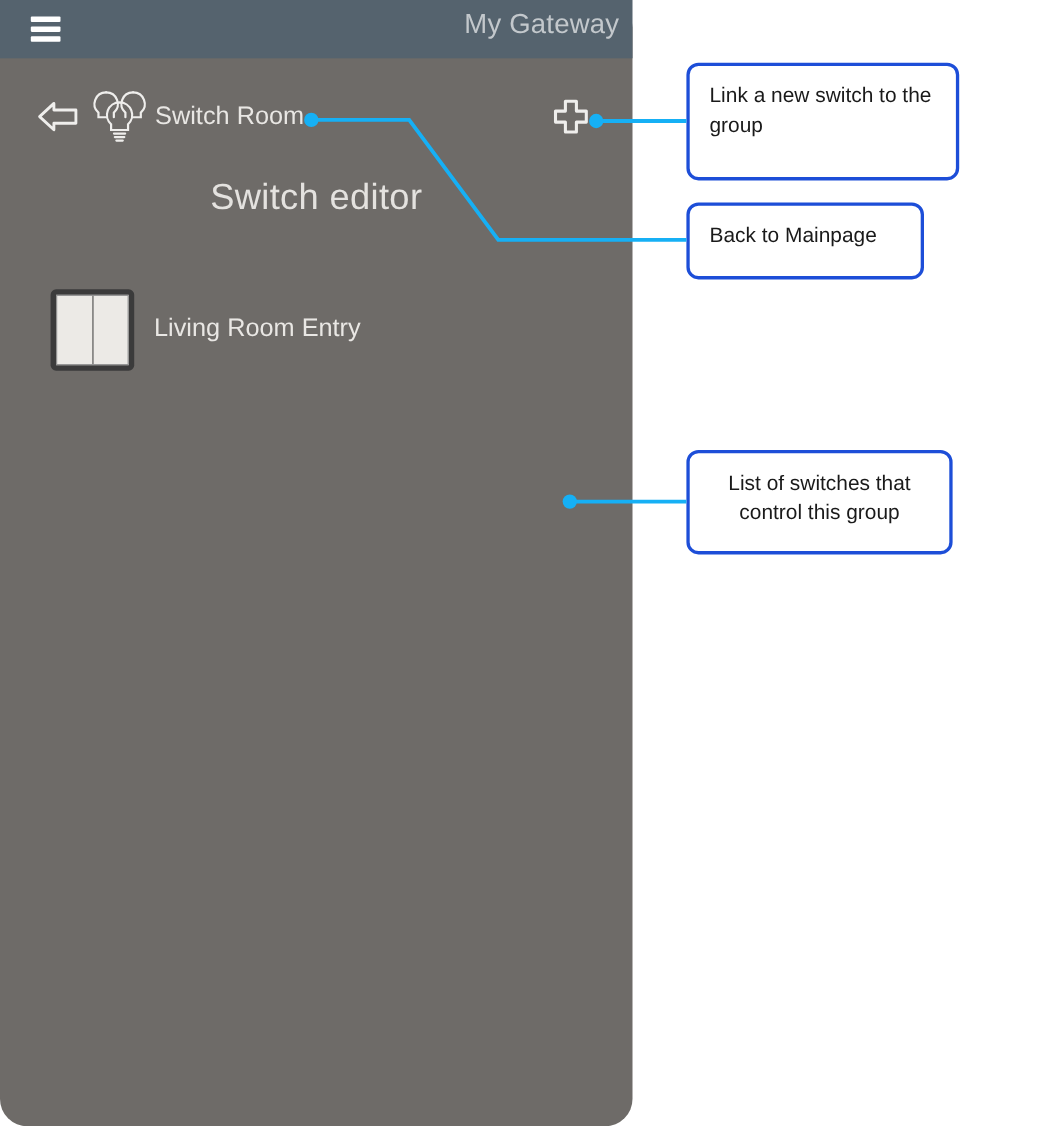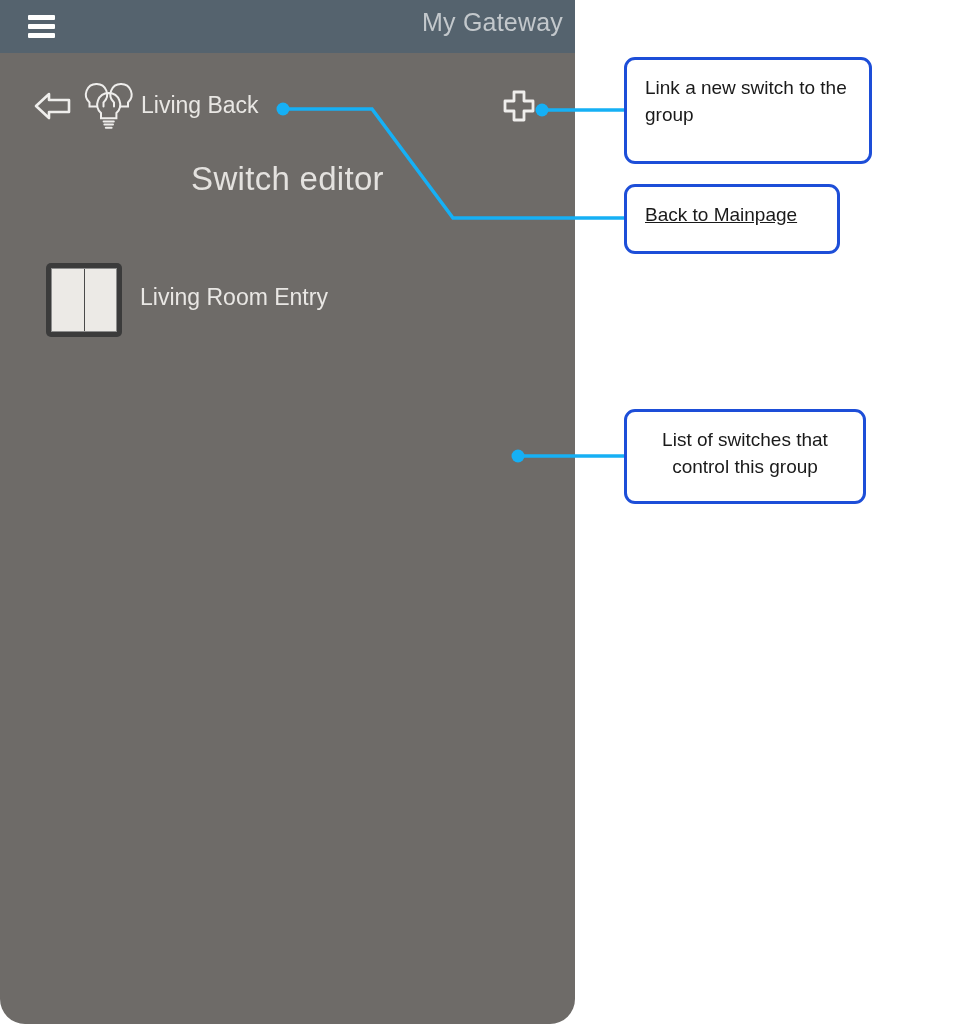--- a/index.html
+++ b/index.html
@@ -172,21 +172,21 @@
     background: #ffffff;
     border: 3px solid #1d4ed8;
     border-radius: 11px;
     box-sizing: border-box;
     color: #1a1a1a;
     font-size: 19px;
     line-height: 27px;
     padding: 14px 18px;
   }
   #callout-add      { left: 624px; top:  57px; width: 248px; height: 107px; }
-  #callout-back     { left: 624px; top: 184px; width: 216px; height:  70px; text-decoration: underline; }
+  #callout-back     { left: 624px; top: 184px; width: 216px; height:  70px; }
   #callout-list     { left: 624px; top: 409px; width: 242px; height:  95px; text-align: center; }
 
   
   #leader-lines {
     position: absolute;
     left: 0;
     top: 0;
     width: 954px;
     height: 1024px;
     pointer-events: none;
@@ -227,21 +227,21 @@
           <path d="M30.7 13 a11.5 11.5 0 0 0 -7.7 20 l0 5.2 l15.4 0 l0 -5.2
                    a11.5 11.5 0 0 0 -7.7 -20 z"></path>
 
           <path d="M25.6 41.4 l10.2 0"></path>
           <path d="M26.4 44.6 l8.6 0"></path>
           <path d="M27.8 47.8 l5.8 0"></path>
         </g>
       </svg>
     </div>
 
-    <div id="group-name">Living Back</div>
+    <div id="group-name">Switch Room</div>
 
     <div id="add-switch-button">
       <svg viewBox="0 0 46 40" width="46" height="40" aria-hidden="true">
         <path d="M18 4 L28 4 L28 13 L37 13 L37 23 L28 23 L28 32 L18 32
                  L18 23 L9 23 L9 13 L18 13 Z" fill="none" stroke="#efeeec" stroke-width="2.8" stroke-linejoin="round"></path>
       </svg>
     </div>
   </div>
 
   <div id="switch-list">

